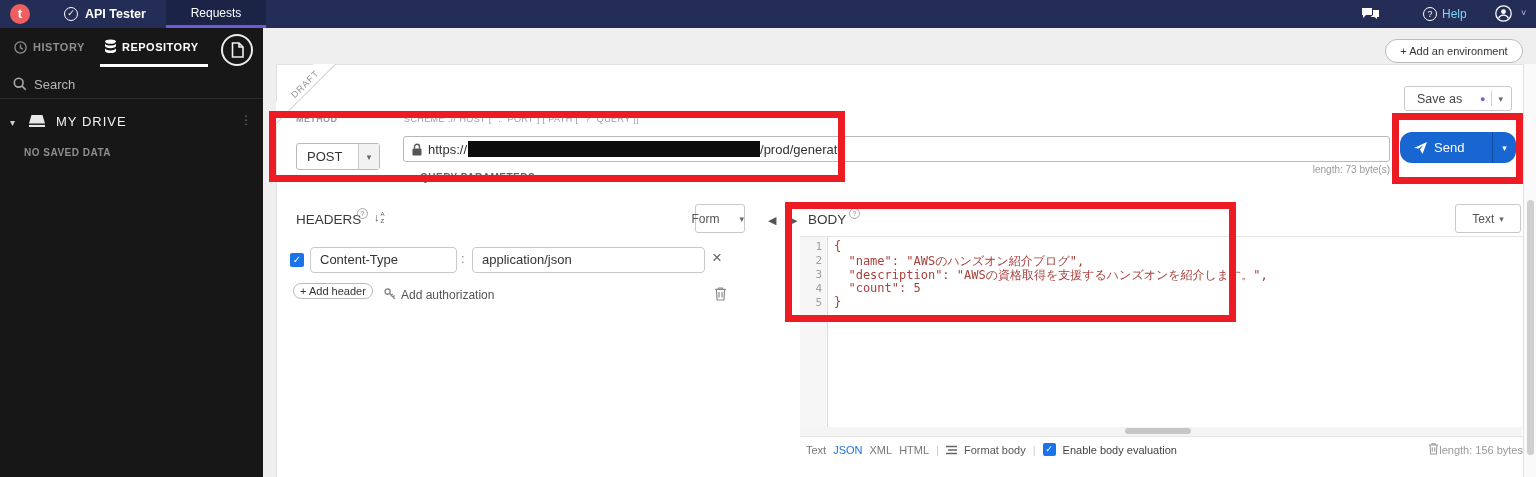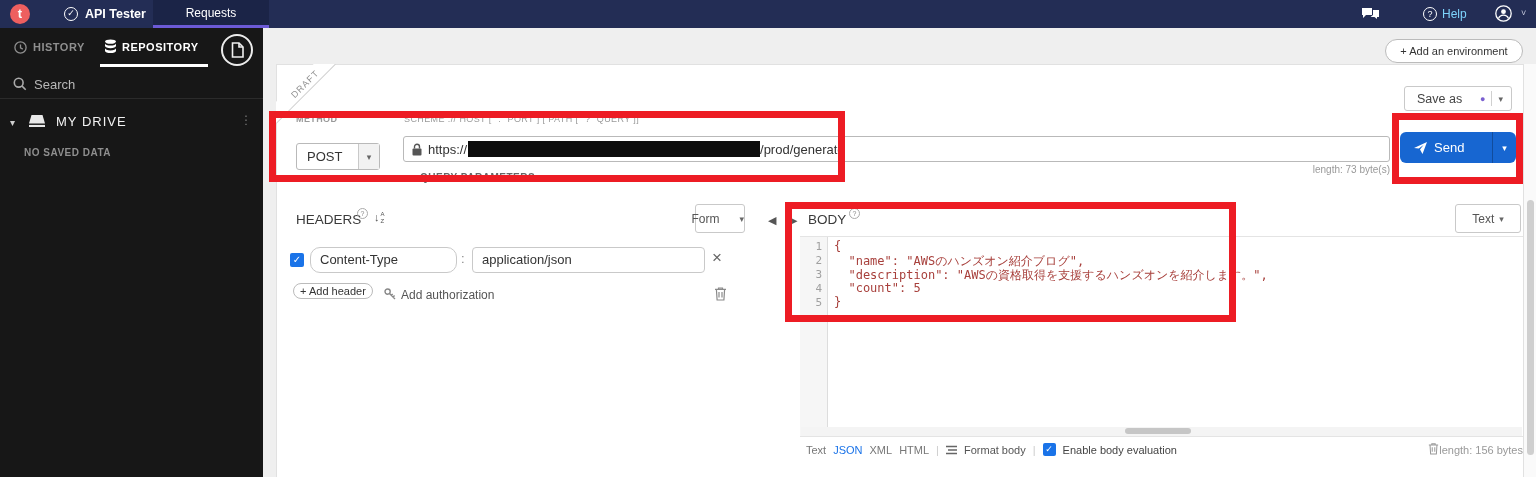--- a/index.html
+++ b/index.html
@@ -32,21 +32,21 @@
             text-align:center; font-size:9px; color:#8f8f8f; letter-spacing:1px; background:#fff;
             border-bottom:1px solid #cfcfcf; padding:3px 0 2px 0; }
 
   .tiny-label { font-size:9px; font-weight:bold; color:#9a9a9a; letter-spacing:.4px; }
   .field { border:1px solid #b9b9b9; border-radius:3px; background:#fff; }
   .btn-outline { border:1px solid #c9c9c9; border-radius:3px; background:#fff; display:flex; align-items:center; cursor:pointer; }
   .caret { font-size:9px; color:#666; }
   .help-circle { display:inline-block; width:11px; height:11px; border:1px solid #aaa; border-radius:50%;
                  font-size:7px; color:#888; text-align:center; line-height:10px; vertical-align:6px; }
 
-  .send-btn { position:absolute; left:1400px; top:132px; width:116px; height:31px; background:#1766d1; border-radius:6px;
+  .send-btn { position:absolute; left:1400px; top:132px; width:116px; height:31px; background:#1766d1; border-radius:12px;
               display:flex; align-items:center; color:#fff; font-size:13px; cursor:pointer; }
   .send-caret { width:24px; height:31px; border-left:1px solid rgba(0,0,0,.25); display:flex; align-items:center; justify-content:center; }
 
   .pill { border:1px solid #bbb; border-radius:12px; background:#fff; font-size:11px; color:#333;
           display:flex; align-items:center; justify-content:center; cursor:pointer; }
 
   .chk { background:#1a73e8; border-radius:2px; color:#fff; text-align:center; cursor:pointer; }
 
   
   .editor { position:absolute; left:800px; top:236px; width:723px; height:201px;
@@ -65,21 +65,21 @@
   .vscroll-track { position:absolute; left:1524px; top:64px; width:12px; height:413px; background:#fafafa; }
   .vscroll-thumb { position:absolute; left:1527px; top:200px; width:7px; height:255px; background:#cfcfcf; border-radius:4px; }
 </style>
 </head>
 <body>
 
 <div class="navbar">
   <div class="logo-circle">t</div>
   <div class="check-circle">✓</div>
   <div class="app-name">API Tester</div>
-  <div class="nav-tab active" style="left:153px;width:116px;">Requests</div>
+  <div class="nav-tab active" style="left:166px;width:100px;">Requests</div>
 
   <div class="abs" style="left:1361px;top:7px;">
     <svg width="19" height="15" viewBox="0 0 19 15">
         <path d="M1 1h10v7H5l-3 3V8H1z" fill="#fff"></path>
         <path d="M12 3h6v7h-2v2l-2.5-2H9.5l2.5-2z" fill="#fff"></path>
       </svg>
   </div>
   <div class="abs" style="left:1423px;top:7px;width:14px;height:14px;border:1.3px solid #fff;border-radius:50%;color:#fff;font-size:9px;text-align:center;line-height:12px;">?</div>
   <div class="abs" style="left:1442px;top:7px;color:#7dd3fc;font-size:12px;cursor:pointer;">Help</div>
   <div class="abs" style="left:1495px;top:5px;">
@@ -195,21 +195,21 @@
       <span>Z</span>
     </span>
 </div>
 <div class="abs btn-outline" style="left:695px;top:204px;width:50px;height:29px;justify-content:flex-end;gap:20px;">
   <span style="font-size:12px;color:#555;">Form</span>
   <span class="caret">▾</span>
 </div>
 <div class="abs" style="left:768px;top:214px;font-size:11px;color:#555;cursor:pointer;">◀</div>
 
 <div class="abs chk" style="left:290px;top:253px;width:14px;height:14px;font-size:10px;line-height:14px;">✓</div>
-<div class="abs" style="left:310px;top:247px;width:147px;height:26px;border:1px solid #c9c9c9;border-radius:10px;font-size:13px;color:#333;line-height:24px;padding-left:9px;">Content-Type</div>
+<div class="abs" style="left:310px;top:247px;width:147px;height:26px;border:1px solid #c9c9c9;border-radius:4px;font-size:13px;color:#333;line-height:24px;padding-left:9px;">Content-Type</div>
 <div class="abs" style="left:461px;top:251px;font-size:13px;color:#888;">:</div>
 <div class="abs" style="left:472px;top:247px;width:233px;height:26px;border:1px solid #c9c9c9;border-radius:4px;font-size:13px;color:#333;line-height:24px;padding-left:9px;">application/json</div>
 <div class="abs" style="left:712px;top:248px;font-size:17px;color:#666;cursor:pointer;">×</div>
 
 <div class="abs pill" style="left:293px;top:283px;width:80px;height:16px;">+ Add header</div>
 <div class="abs" style="left:384px;top:288px;">
   <svg width="12" height="12" viewBox="0 0 12 12">
       <circle cx="3.6" cy="3.6" r="2.6" fill="none" stroke="#888" stroke-width="1.4"></circle>
       <path d="M5.5 5.5 11 11M9 9l1.6-1.6M7.3 7.3l1.4-1.4" stroke="#888" stroke-width="1.4"></path>
     </svg>

